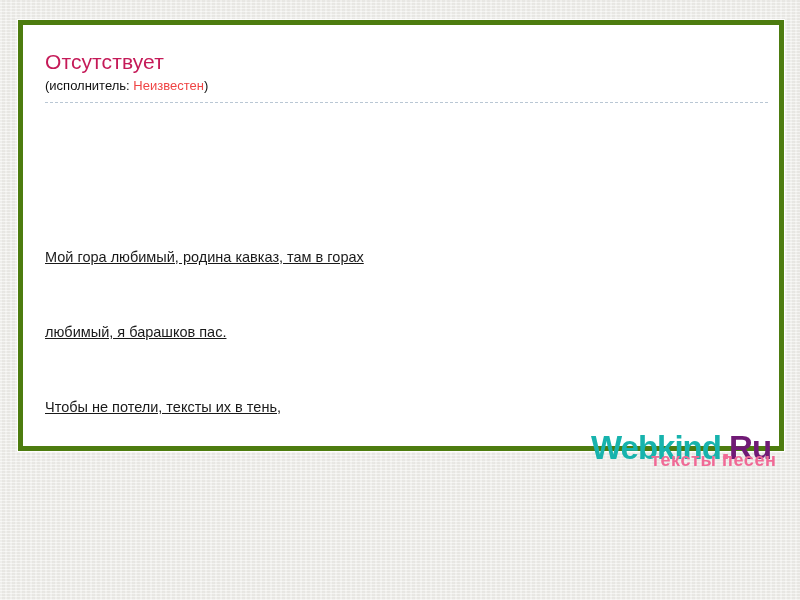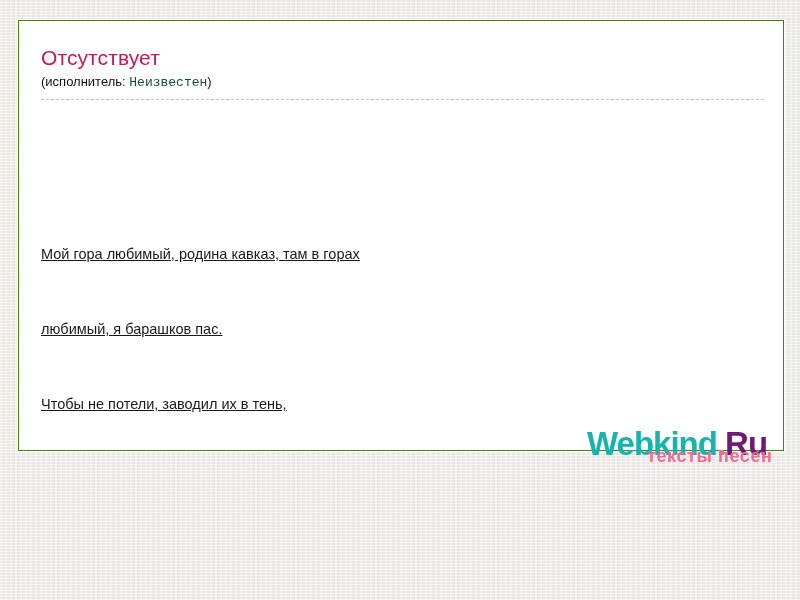--- a/index.html
+++ b/index.html
@@ -27,21 +27,21 @@
   }
 
   .song-card {
     position: absolute;
     left: 18px;
     top: 20px;
     width: 766px;
     height: 431px;
     background: #ffffff;
     box-sizing: border-box;
-    border: 1px solid #4d7c0f;
+    border: 5px solid #4d7c0f;
     box-shadow: 0 0 0 1px rgba(255,255,255,0.9);
   }
 
   .card-inner {
     padding: 24px 22px 0 22px;
   }
 
   .song-title {
     color: #c51a58;
     font-size: 21px;
@@ -55,24 +55,23 @@
     font-size: 13px;
     color: #111111;
     line-height: 18px;
     padding-bottom: 7px;
     border-bottom: 1px dashed #b9c7d4;
     width: 723px;
     box-sizing: border-box;
   }
 
   .artist-link {
-    color: #14532d;
+    color: #ef4444;
     text-decoration: none;
     cursor: pointer;
-    font-family: Liberation Mono, monospace;
   }
 
   .lyrics {
     margin-top: 17px;
     font-size: 14.5px;
     line-height: 25px;
     color: #1a1a1a;
     white-space: pre-wrap;
   }
 
@@ -127,21 +126,21 @@
     <div class="artist-line">
       <span>(исполнитель:</span>
       <span class="artist-link">Неизвестен</span><span>)</span>
     </div>
 
     <div class="lyrics">
 
       <p class="stanza">
         <span class="lyric-line">Мой гора любимый, родина кавказ, там в горах</span>
         <span class="lyric-line">любимый, я барашков пас.</span>
-        <span class="lyric-line">Чтобы не потели, заводил их в тень,</span>
+        <span class="lyric-line">Чтобы не потели, тексты их в тень,</span>
       </p>
 
       
 
       
 
       
 
     </div>
   </div>

